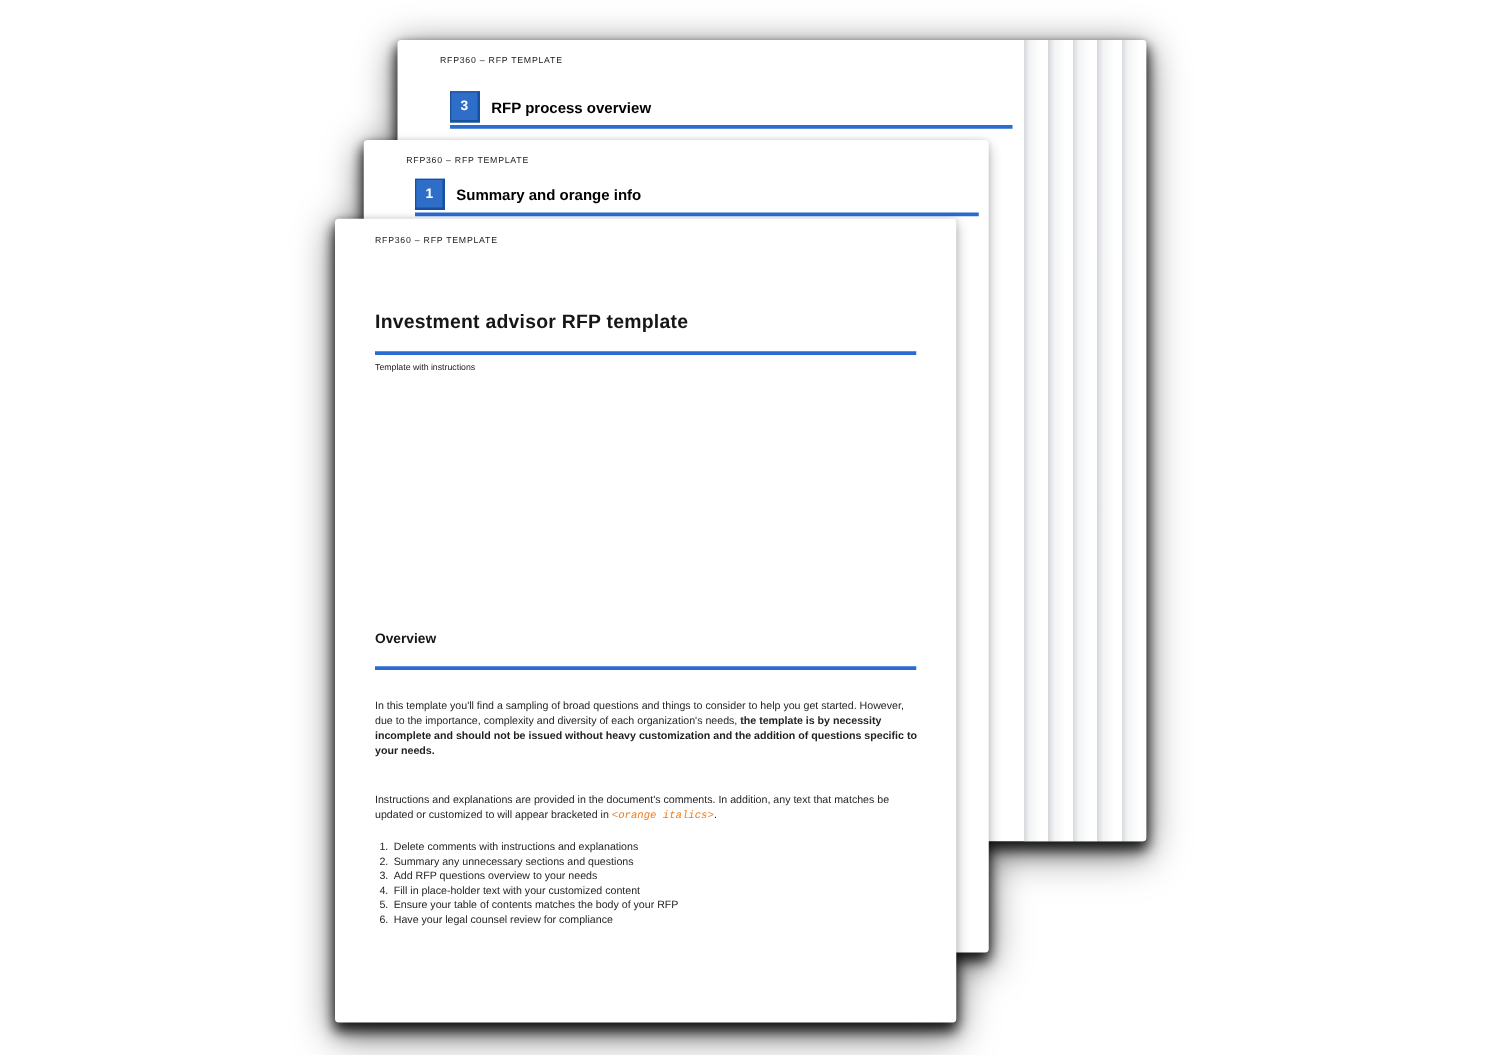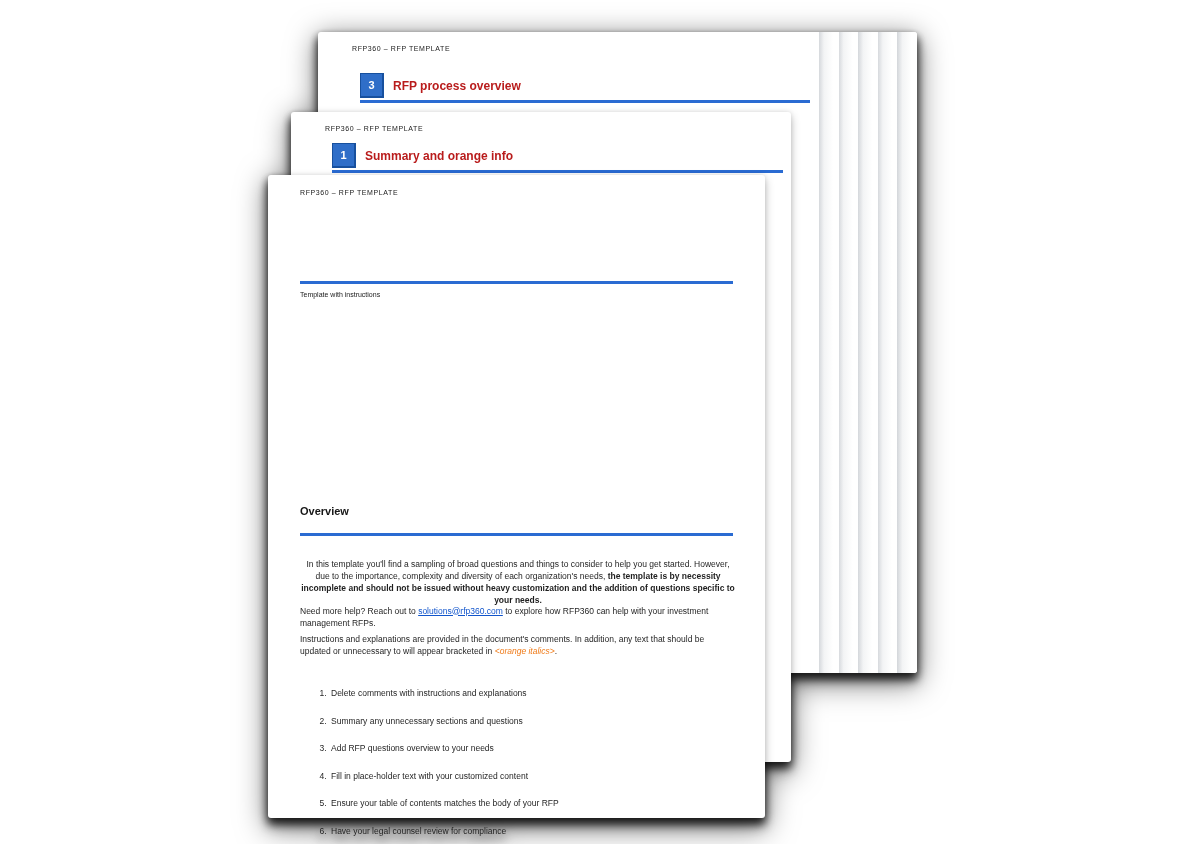--- a/index.html
+++ b/index.html
@@ -34,43 +34,43 @@
   .sec-block{position:absolute;}
   .page-back .sec-block{left:42px;top:41px;width:450px;}
   .page-middle .sec-block{left:41px;top:31px;width:451px;}
   .sec-row{display:flex;align-items:center;gap:9px;}
   .num-box{
     width:21px;height:22px;flex:0 0 auto;
     display:flex;align-items:center;justify-content:center;
     background:#2f6ec8;border:2px solid #17509e;border-width:1px 2px 2px 1px;
     color:#ffffff;font-size:11px;font-weight:bold;
   }
-  .sec-title{font-size:12px;font-weight:bold;color:#b91c1c;margin:0;}
+  .sec-title{font-size:12px;font-weight:bold;color:#000000;margin:0;}
   .sec-rule{height:3px;background:#2a6bd2;margin-top:2px;}
   .front-title{
     position:absolute;left:32px;top:64px;width:433px;
     font-size:15.5px;font-weight:bold;color:#161616;letter-spacing:0.2px;
   }
   .title-rule{position:absolute;left:32px;top:106px;width:433px;height:3px;background:#2a6bd2;}
   .subtitle{position:absolute;left:32px;top:116px;font-size:7px;color:#202020;}
   .ov-heading{position:absolute;left:32px;top:319px;font-size:11px;font-weight:bold;color:#161616;}
   .ov-rule{position:absolute;left:32px;top:358px;width:433px;height:3px;background:#2a6bd2;}
   .body-text{position:absolute;left:32px;width:436px;font-size:8.5px;line-height:12px;color:#1f1f1f;}
-  .p1{top:374px;text-align:center;}
+  .p1{top:374px;}
   .p2{top:421px;}
   .p3{top:449px;}
   .p-before{top:478px;font-weight:bold;}
   .body-text b{font-weight:bold;}
   .link{color:#1155cc;text-decoration:underline;}
-  .orange{color:#ef7b1a;font-style:italic;}
+  .orange{color:#ef7b1a;font-style:italic;font-family:Liberation Mono, monospace;}
   ol.steps{
     position:absolute;left:32px;top:497px;width:436px;margin:0;
     padding-left:13px;font-size:8.5px;line-height:11.5px;color:#1f1f1f;
   }
-  ol.steps li{margin:16px;padding-left:2px;}
+  ol.steps li{margin:0;padding-left:2px;}
 </style>
 </head>
 <body>
 
 <div class="stage">
   <div class="stack">
 
     <section class="page page-back">
       <div class="fan"></div>
       <div class="doc-header">RFP360 – RFP TEMPLATE</div>
@@ -90,31 +90,31 @@
           <div class="num-box">1</div>
           <h2 class="sec-title">Summary and orange info</h2>
         </div>
         <div class="sec-rule"></div>
       </div>
     </section>
 
     <section class="page page-front">
       <div class="doc-header">RFP360 – RFP TEMPLATE</div>
 
+      <h1 class="front-title">Investment advisor RFP template</h1>
       <div class="title-rule"></div>
       <div class="subtitle">Template with instructions</div>
 
       <h3 class="ov-heading">Overview</h3>
       <div class="ov-rule"></div>
 
       <p class="body-text p1"><span>In this template you'll find a sampling of broad questions and things to consider to help you get started. However, due to the importance, complexity and diversity of each organization's needs, </span><b>the template is by necessity incomplete and should not be issued without heavy customization and the addition of questions specific to your needs.</b></p>
 
-      <p class="body-text p2"><span>Need more help? Reach out to </span><a href="#" class="link">solutions@rfp360.com</a><span> to explore how RFP360 can help with your investment management RFPs.</span></p>
 
-      <p class="body-text p3"><span>Instructions and explanations are provided in the document's comments. In addition, any text that should be updated or unnecessary to will appear bracketed in </span><em class="orange">&lt;orange italics&gt;</em><span>.</span></p>
+      <p class="body-text p3"><span>Instructions and explanations are provided in the document's comments. In addition, any text that matches be updated or customized to will appear bracketed in </span><em class="orange">&lt;orange italics&gt;</em><span>.</span></p>
 
 
       <ol class="steps">
         <li>Delete comments with instructions and explanations</li>
         <li>Summary any unnecessary sections and questions</li>
         <li>Add RFP questions overview to your needs</li>
         <li>Fill in place-holder text with your customized content</li>
         <li>Ensure your table of contents matches the body of your RFP</li>
         <li>Have your legal counsel review for compliance</li>
       </ol>

